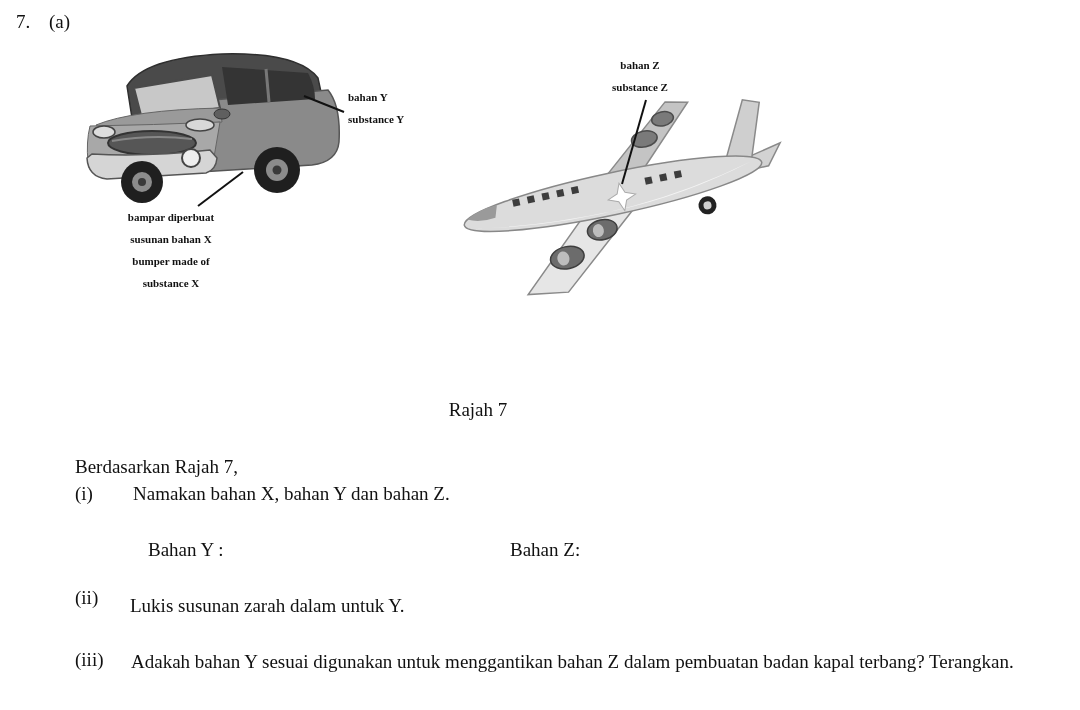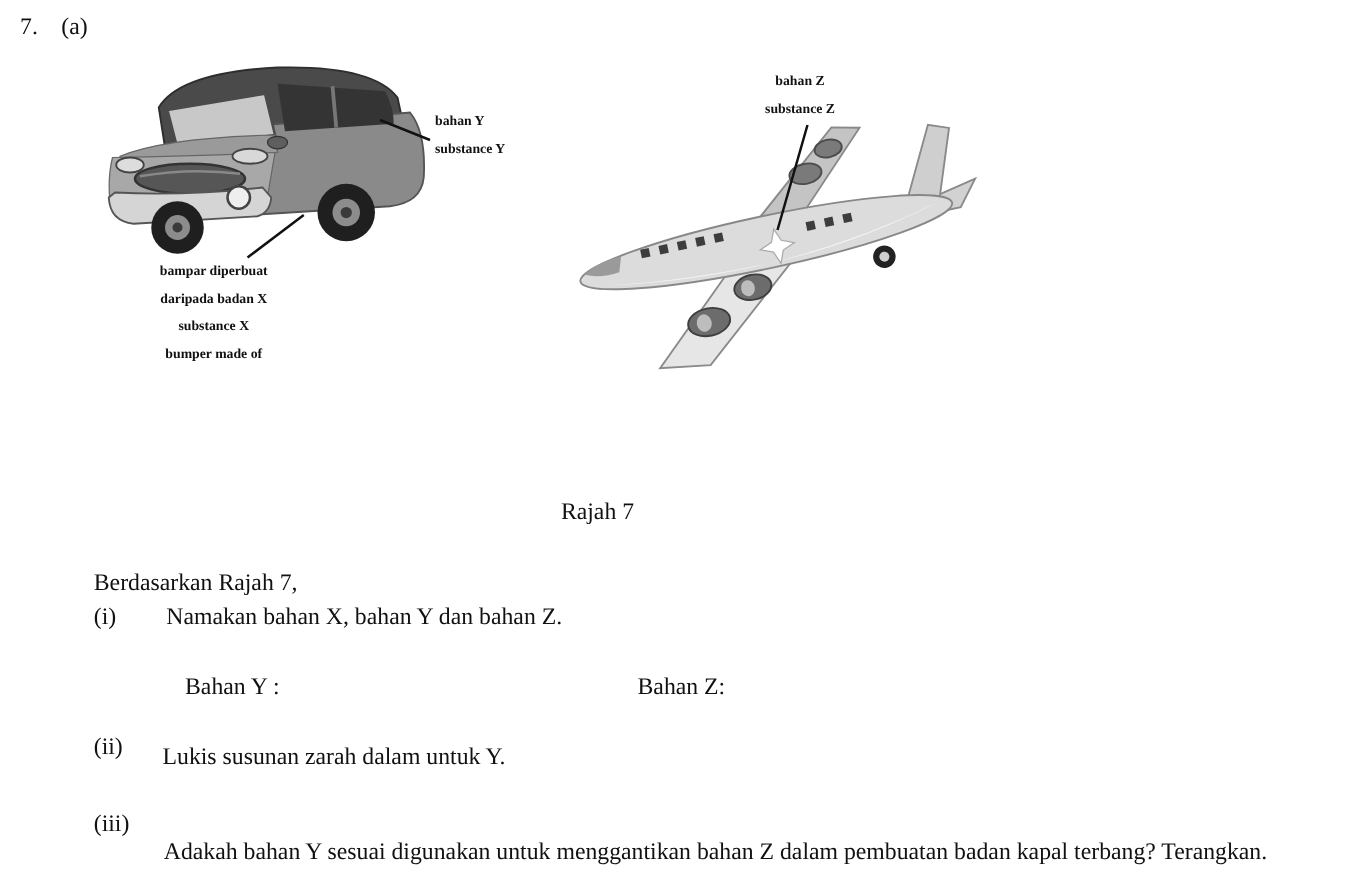--- a/index.html
+++ b/index.html
@@ -7,21 +7,21 @@
     position:relative;
     width:1080px;
     height:710px;
     background:#fff;
     font-family:"Liberation Serif","DejaVu Serif",serif;
     color:#111;
     overflow:hidden;
   }
   .abs{position:absolute;}
   .t{font-size:19px;line-height:26px;white-space:nowrap;}
-  .wrap{white-space:normal;margin-top:20px;}
+  .wrap{white-space:normal;}
   .b{font-weight:bold;}
   .bi{font-weight:bold;}
   .lbl{font-size:11px;line-height:22px;}
   .center{text-align:center;}
   svg{display:block;}
   .leader{pointer-events:none;z-index:3;}
 </style>
 </head>
 <body>
 
@@ -123,23 +123,23 @@
     <div class="bi">substance Y</div>
   </div>
 
   <div class="abs lbl center" style="left:565px;top:54px;width:150px;z-index:4;">
     <div class="b">bahan Z</div>
     <div class="bi">substance Z</div>
   </div>
 
   <div class="abs lbl center" style="left:85px;top:206px;width:172px;z-index:4;">
     <div class="b">bampar diperbuat</div>
-    <div class="b">daripada badan X</div>
+    <div class="b">susunan bahan X</div>
+    <div class="bi">bumper made of</div>
     <div class="bi">substance X</div>
-    <div class="bi">bumper made of</div>
   </div>
 
   <div class="abs t center" style="left:0;top:397px;width:956px;">Rajah 7</div>
 
   <div class="abs t" style="left:75px;top:454px;">Berdasarkan Rajah 7,</div>
 
   <div class="abs t" style="left:75px;top:481px;">(i)</div>
   <div class="abs t" style="left:133px;top:481px;text-align:center;">Namakan bahan X, bahan Y dan bahan Z.</div>
 
   <div class="abs t" style="left:148px;top:537px;">Bahan Y :</div>

